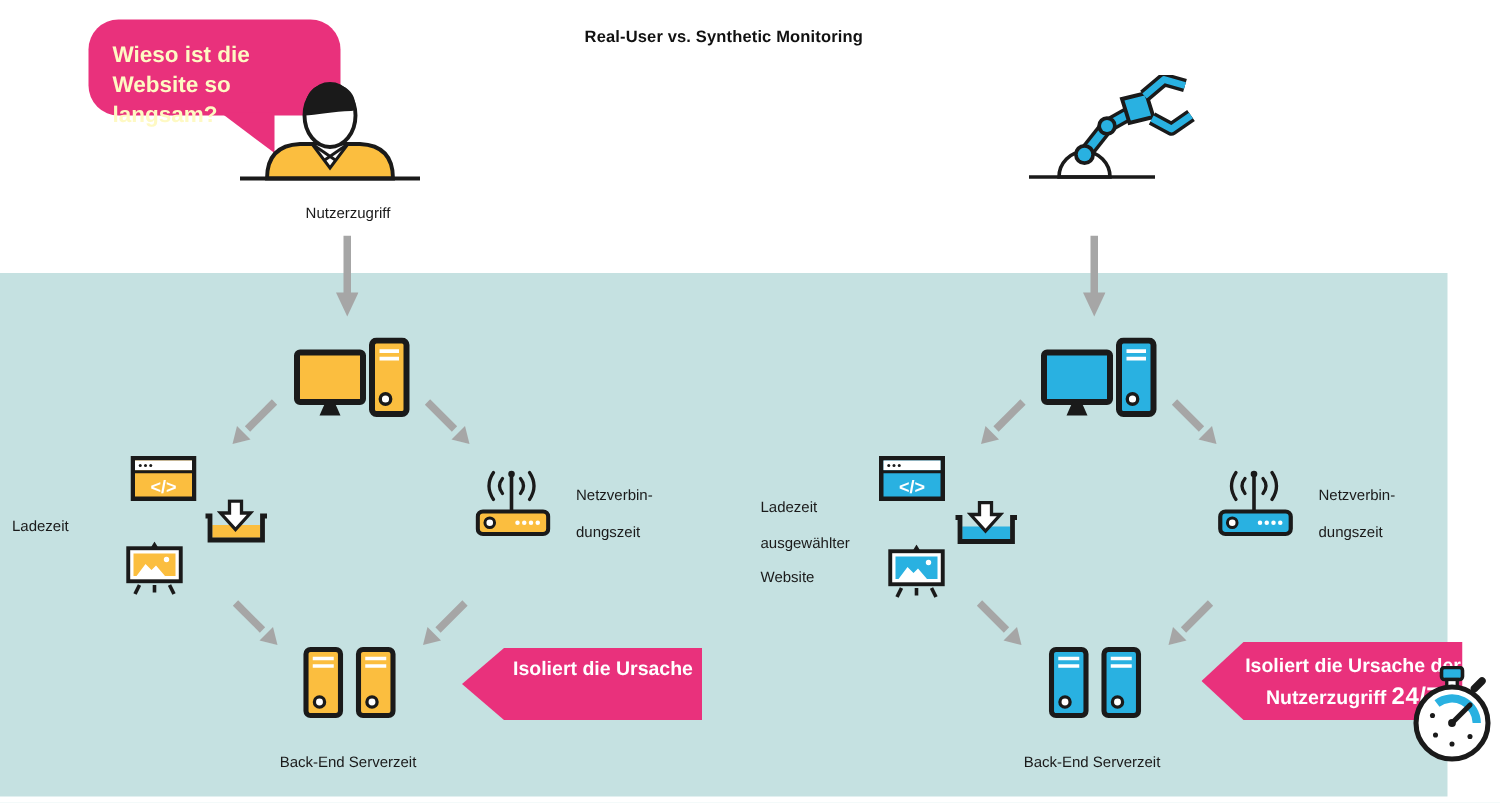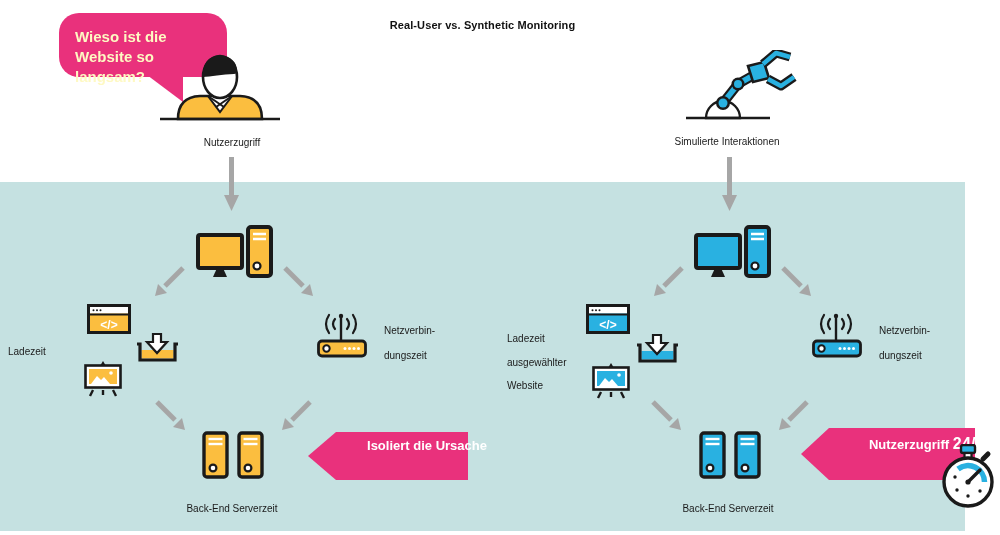--- a/index.html
+++ b/index.html
@@ -11,21 +11,21 @@
   .teal { background:#C5E1E1; }
   .title { font-size:11px; font-weight:bold; color:#111; text-align:center; letter-spacing:.1px; }
   .label { font-size:10px; color:#1a1a1a; line-height:23px; }
   .center { text-align:center; }
   .bubble {
     background:#E9317C; color:#fef9c3; font-weight:bold; font-size:15px;
     line-height:20px; border-radius:20px; padding:14px 15px 10px 16px;
     box-sizing:border-box;
     margin-left:32px;
   }
-  .callout-text { color:#fff; font-weight:bold; font-size:13px; line-height:21px; text-align:center;margin-left:25px; }
+  .callout-text { color:#fff; font-weight:bold; font-size:13px; line-height:21px; text-align:center; }
   .badge { font-size:16px; font-weight:800; letter-spacing:.3px; }
   svg { display:block; }
   
   .yellow .accent-fill { fill:#FBBE3F; }
   .blue   .accent-fill { fill:#29B1E1; }
 </style>
 </head>
 <body>
 
 <div class="stage">
@@ -62,21 +62,20 @@
     <polygon points="66,16 82,12 87,28 71,32" fill="#29B1E1" stroke="#1a1a1a" stroke-width="2.6"></polygon>
     <path d="M81,14 L94,3 L108,7" fill="none" stroke="#1a1a1a" stroke-width="9" stroke-linejoin="round"></path>
     <path d="M81,14 L94,3 L108,7" fill="none" stroke="#29B1E1" stroke-width="4.5" stroke-linejoin="round"></path>
     <path d="M86,29 L99,36 L112,27" fill="none" stroke="#1a1a1a" stroke-width="9" stroke-linejoin="round"></path>
     <path d="M86,29 L99,36 L112,27" fill="none" stroke="#29B1E1" stroke-width="4.5" stroke-linejoin="round"></path>
     <circle cx="41" cy="53" r="7" fill="#1a1a1a"></circle>
       <circle cx="41" cy="53" r="4.5" fill="#29B1E1"></circle>
     <circle cx="56" cy="34" r="6.5" fill="#1a1a1a"></circle>
       <circle cx="56" cy="34" r="4" fill="#29B1E1"></circle>
   </svg>
-  <div class="abs label center" style="left:627px; top:130px; width:200px;">Simulierte Interaktionen</div>
 
   <svg class="abs" style="left:224px; top:157px;" width="15" height="55" viewBox="0 0 15 55">
     <line x1="7.5" y1="0" x2="7.5" y2="40" stroke="#A6A6A6" stroke-width="5"></line>
       <polygon points="0,38 15,38 7.5,54" fill="#A6A6A6"></polygon>
   </svg>
   <svg class="abs" style="left:722px; top:157px;" width="15" height="55" viewBox="0 0 15 55">
     <line x1="7.5" y1="0" x2="7.5" y2="40" stroke="#A6A6A6" stroke-width="5"></line>
       <polygon points="0,38 15,38 7.5,54" fill="#A6A6A6"></polygon>
   </svg>
 
@@ -253,20 +252,21 @@
     <polygon points="28,0 160,0 160,48 28,48 0,24" fill="#E9317C"></polygon>
   </svg>
   <div class="abs callout-text" style="left:336px; top:435px; width:132px;">
     <div>Isoliert die Ursache</div>
   </div>
 
   <svg class="abs" style="left:801px; top:428px;" width="174" height="52" viewBox="0 0 174 52">
     <polygon points="28,0 174,0 174,52 28,52 0,26" fill="#E9317C"></polygon>
   </svg>
   <div class="abs callout-text" style="left:829px; top:433px; width:146px;">
+    <div>Isoliert die Ursache der</div>
     <div>
       <span>Nutzerzugriff</span>
       <span class="badge">24/7</span>
     </div>
   </div>
 
   <svg class="abs" style="left:938px; top:444px;" width="60" height="64" viewBox="0 0 60 64">
     <rect x="23" y="1" width="14" height="8" rx="2" fill="#29B1E1" stroke="#1a1a1a" stroke-width="2.4"></rect>
     <rect x="26.5" y="9" width="7" height="5" fill="#ffffff" stroke="#1a1a1a" stroke-width="2.2"></rect>
     <line x1="45" y1="15" x2="50" y2="10" stroke="#1a1a1a" stroke-width="5" stroke-linecap="round"></line>

